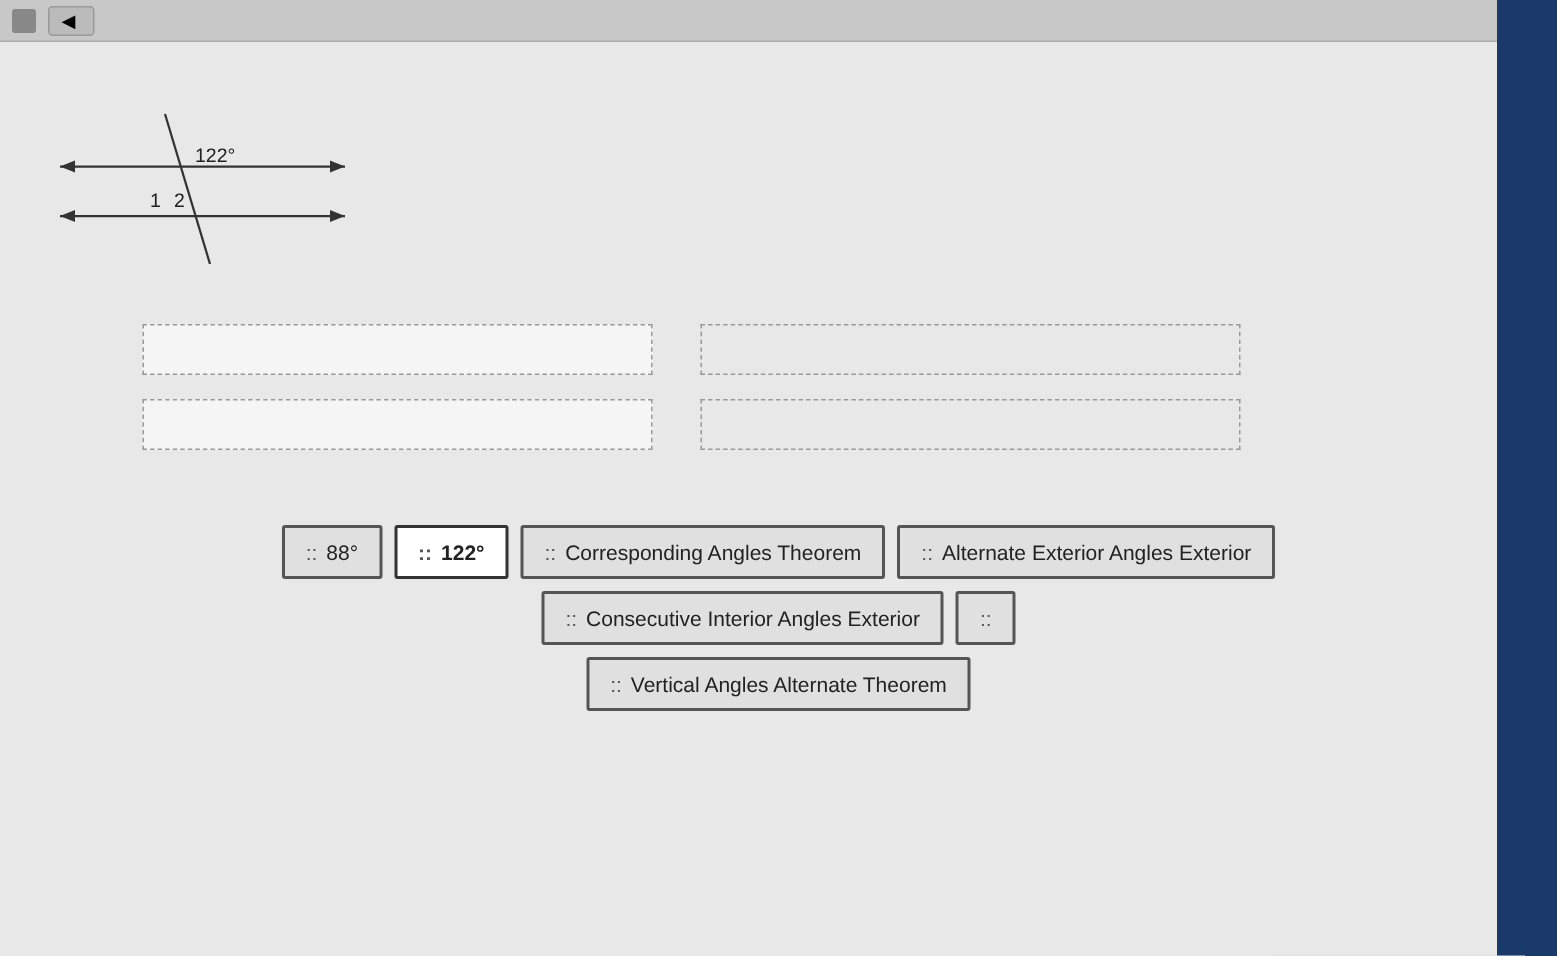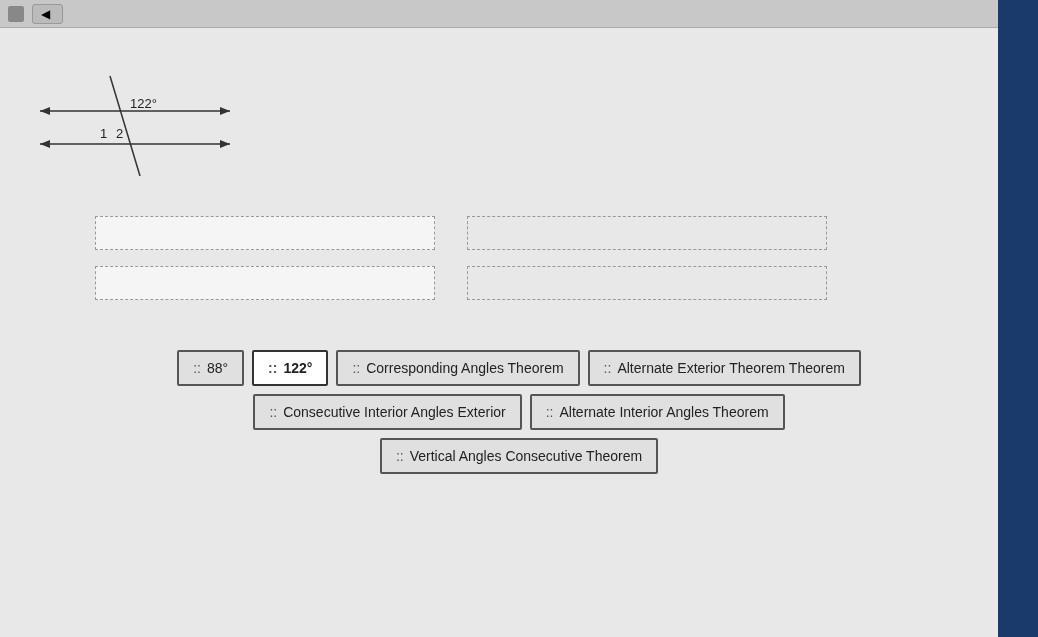--- a/index.html
+++ b/index.html
@@ -231,35 +231,34 @@
         <div class="tile selected">
           <span class="tile-drag-icon">::</span>
           <span>122°</span>
         </div>
         <div class="tile">
           <span class="tile-drag-icon">::</span>
           <span>Corresponding Angles Theorem</span>
         </div>
         <div class="tile">
           <span class="tile-drag-icon">::</span>
-          <span>Alternate Exterior Theorem Theorem</span>
+          <span>Alternate Exterior Angles Exterior</span>
         </div>
       </div>
     <div class="tiles-row">
         <div class="tile">
           <span class="tile-drag-icon">::</span>
           <span>Consecutive Interior Angles Exterior</span>
         </div>
         <div class="tile">
           <span class="tile-drag-icon">::</span>
-          <span>Alternate Interior Angles Theorem</span>
         </div>
       </div>
     <div class="tiles-row">
         <div class="tile">
           <span class="tile-drag-icon">::</span>
-          <span>Vertical Angles Consecutive Theorem</span>
+          <span>Vertical Angles Alternate Theorem</span>
         </div>
       </div>
   </div>
 
   <div class="right-panel"></div>
 </div>
 
 </body></html>

